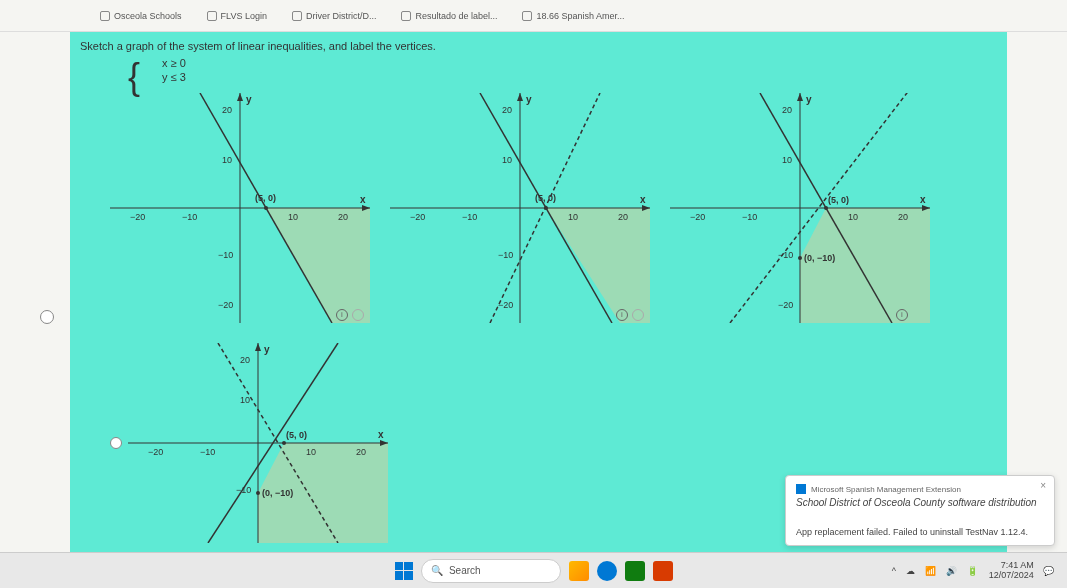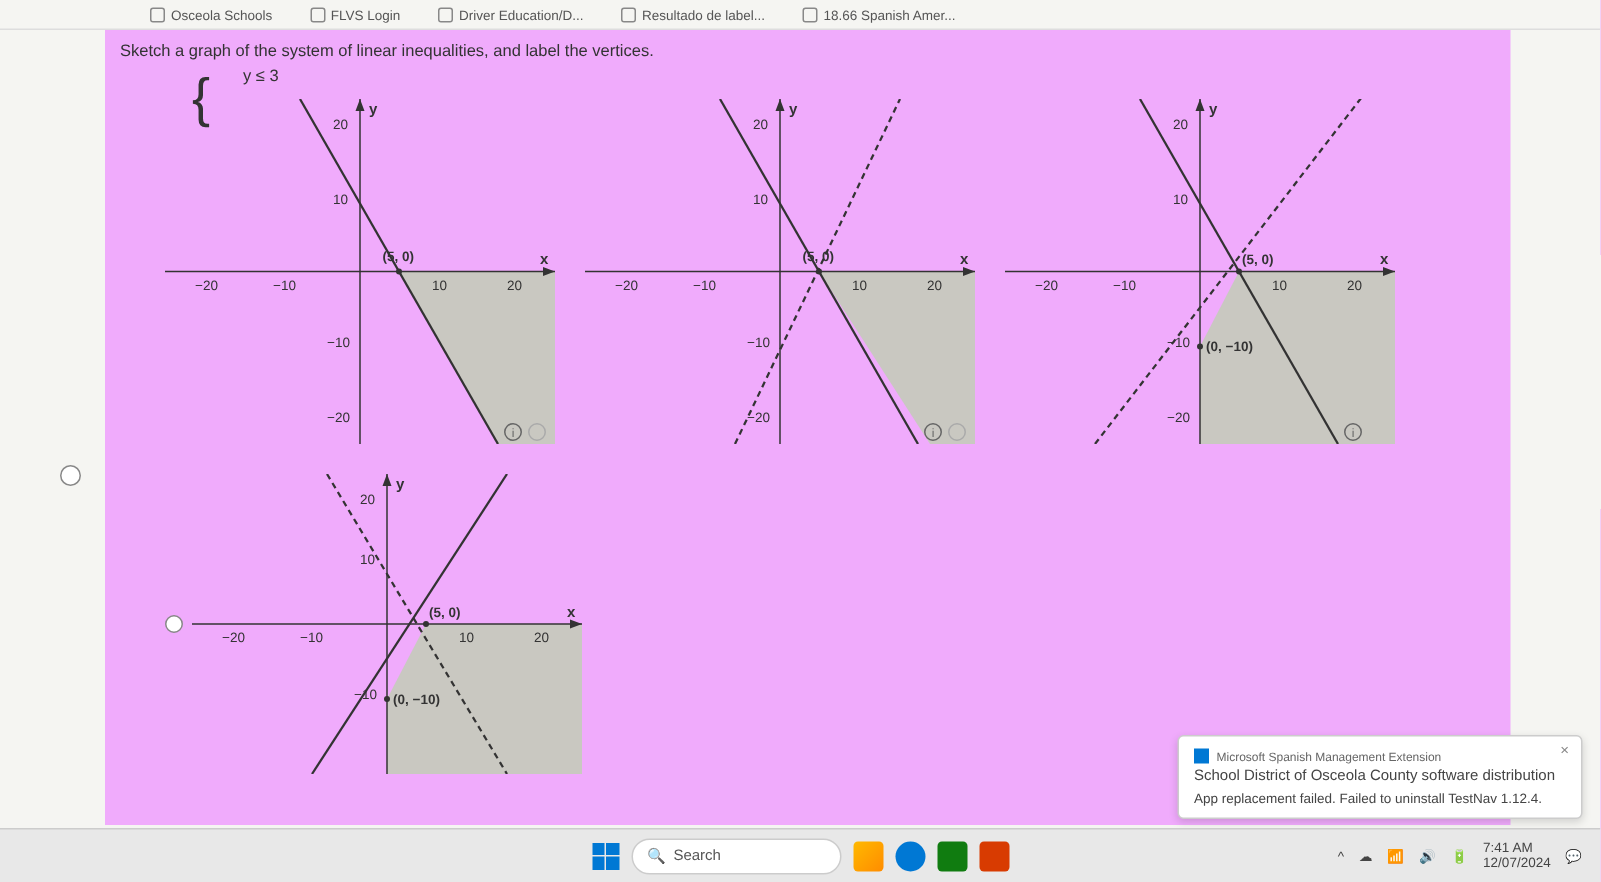--- a/index.html
+++ b/index.html
@@ -5,33 +5,33 @@
     * { margin: 0; padding: 0; box-sizing: border-box; }
     body {
       font-family: Arial, sans-serif;
       background: #f5f5f2;
       width: 1067px;
       height: 588px;
       overflow: hidden;
       position: relative;
     }
     .top-bar {
-      height: 20px;
+      height: 32px;
       display: flex;
       align-items: center;
       padding: 0 100px;
       gap: 25px;
       font-size: 9px;
       color: #555;
       border-bottom: 1px solid #ddd;
     }
     .bookmark-item { display: flex; align-items: center; gap: 4px; }
     .bookmark-icon { width: 10px; height: 10px; border: 1px solid #888; border-radius: 2px; }
     .problem-area {
-      background: #f0abfc;
+      background: #5eead4;
       margin: 0 60px 0 70px;
       padding: 8px 10px 10px 10px;
       height: 530px;
       position: relative;
     }
     .problem-text { font-size: 11px; color: #333; margin-bottom: 4px; }
     .equation-block {
       font-size: 11px;
       color: #333;
       padding-left: 60px;
@@ -151,36 +151,36 @@
     .task-icon { width: 20px; height: 20px; border-radius: 3px; }
     .taskbar-right {
       position: absolute;
       right: 12px;
       display: flex;
       align-items: center;
       gap: 10px;
       font-size: 9px;
       color: #444;
     }
-    .time-block { line-height: 1.1; }
+    .time-block { text-align: right; line-height: 1.1; }
     .notification {
       position: absolute;
       bottom: 42px;
       right: 12px;
       width: 270px;
       background: #fff;
       border: 1px solid #ccc;
       border-radius: 4px;
       padding: 8px 10px;
       font-size: 9px;
       color: #444;
       box-shadow: 0 2px 6px rgba(0,0,0,0.15);
     }
     .notification-title { display:flex; align-items:center; gap:5px; margin-bottom:3px; color:#666; font-size:8px;}
-    .notification-heading { font-size: 10px; margin-bottom: 4px; }
+    .notification-heading { font-size: 10px; margin-bottom: 19px; font-style: italic; }
     .close-x { position:absolute; top:4px; right:8px; color:#888; font-size:10px; cursor:pointer;}
     .left-radio {
       position: absolute;
       left: 40px;
       top: 310px;
       width: 14px;
       height: 14px;
       border: 1px solid #888;
       border-radius: 50%;
       background: #fff;
@@ -193,38 +193,39 @@
   <div class="bookmark-item">
       <span class="bookmark-icon"></span>
       <span>Osceola Schools</span>
     </div>
   <div class="bookmark-item">
       <span class="bookmark-icon"></span>
       <span>FLVS Login</span>
     </div>
   <div class="bookmark-item">
       <span class="bookmark-icon"></span>
-      <span>Driver Education/D...</span>
+      <span>Driver District/D...</span>
     </div>
   <div class="bookmark-item">
       <span class="bookmark-icon"></span>
       <span>Resultado de label...</span>
     </div>
   <div class="bookmark-item">
       <span class="bookmark-icon"></span>
       <span>18.66 Spanish Amer...</span>
     </div>
 </div>
 
 <div class="left-radio"></div>
 
 <div class="problem-area">
   <div class="problem-text">Sketch a graph of the system of linear inequalities, and label the vertices.</div>
   <div class="equation-block">
     <span class="brace">{</span>
+    <div style="padding-left:22px">x ≥ 0</div>
     <div style="padding-left:22px">y ≤ 3</div>
   </div>
 
   <div class="graphs-container">
 
     <div class="graph-option">
       <div class="graph">
         <svg viewBox="0 0 260 230">
 
           <polygon class="shaded" points="156,115 260,115 260,230 222,230"></polygon>

